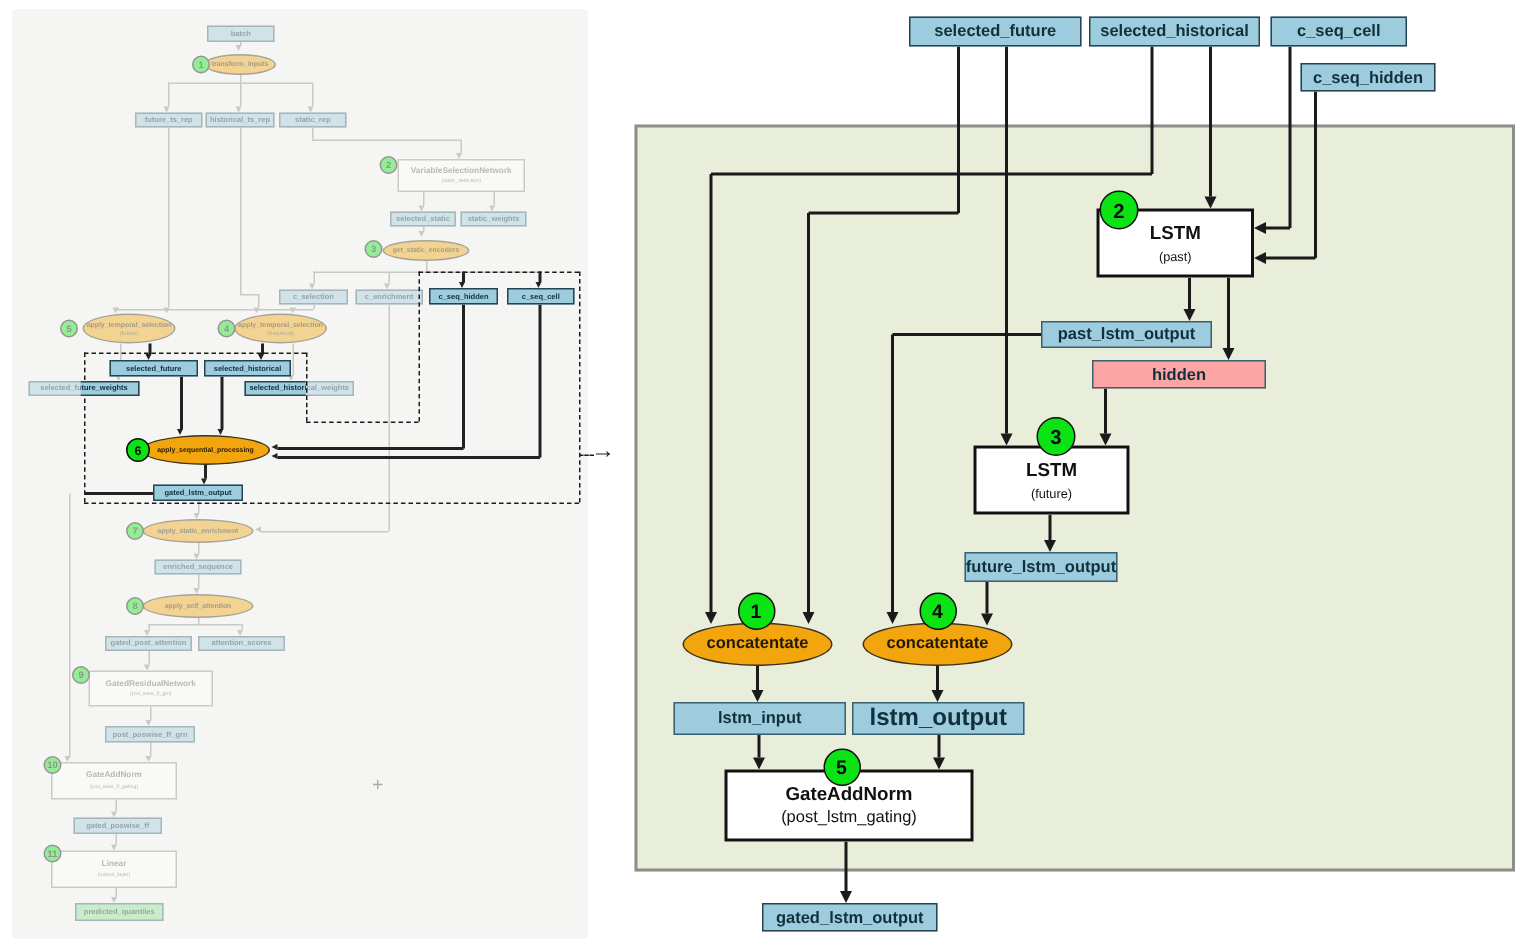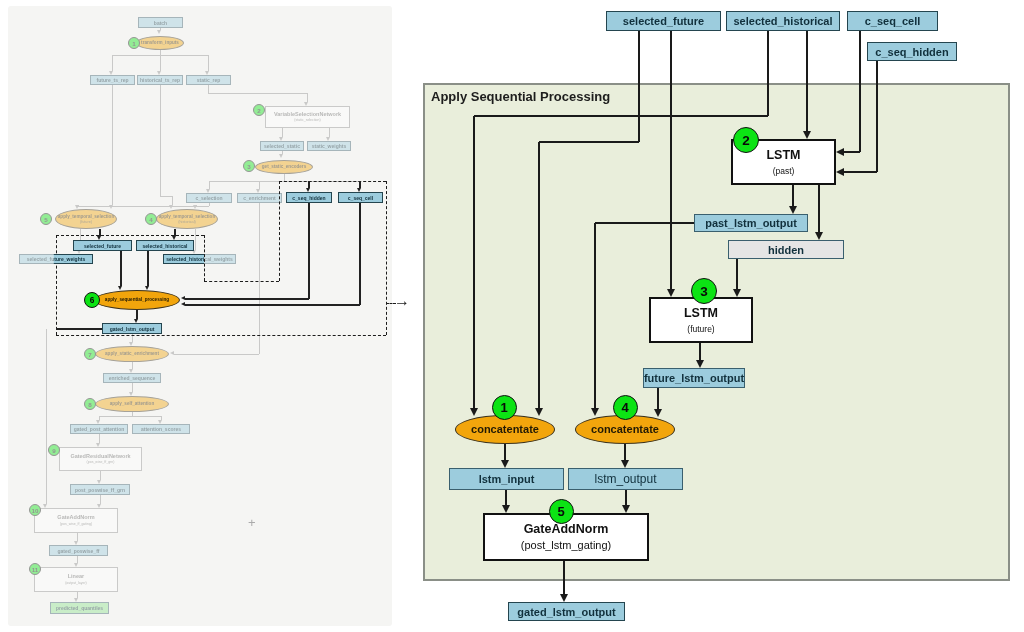--- a/index.html
+++ b/index.html
@@ -251,21 +251,20 @@
       </div>
       <div class="node" style="left: 19px; top: 254px; width: 74px; height: 10px; background: rgb(156, 204, 221); border: 1.4px solid rgb(36, 69, 79); clip-path: inset(-2px -2px -2px 47%);">
         <div class="lbl" style="font-size: 5px; font-weight: 600; color: rgb(17, 48, 60);">selected_future_weights</div>
       </div>
       <div class="node" style="left: 163px; top: 254px; width: 73px; height: 10px; background: rgb(156, 204, 221); border: 1.4px solid rgb(36, 69, 79); clip-path: inset(-2px 44% -2px -2px);">
         <div class="lbl" style="font-size: 5px; font-weight: 600; color: rgb(17, 48, 60);">selected_historical_weights</div>
       </div>
     </div>
   <div id="right-layer">
     <div class="rp-panel" style="background: rgb(233, 238, 219); border: 2px solid rgb(138, 143, 135);"></div>
-    <div class="rp-title">Apply Sequential Processing</div>
   <div class="seg" style="left: 638.1px; top: 31px; width: 1.8px; height: 111px; background: rgb(26, 26, 26);"></div>
       <div class="seg" style="left: 539px; top: 141.1px; width: 100px; height: 1.8px; background: rgb(26, 26, 26);"></div>
       <div class="seg" style="left: 538.1px; top: 142px; width: 1.8px; height: 266px; background: rgb(26, 26, 26);"></div>
       <div class="tri" style="border-left: 4.5px solid transparent; border-right: 4.5px solid transparent; border-top: 8px solid rgb(26, 26, 26); left: 534.5px; top: 408px;"></div>
       <div class="seg" style="left: 670.1px; top: 31px; width: 1.8px; height: 258px; background: rgb(26, 26, 26);"></div>
       <div class="tri" style="border-left: 4.5px solid transparent; border-right: 4.5px solid transparent; border-top: 8px solid rgb(26, 26, 26); left: 666.5px; top: 289px;"></div>
       <div class="seg" style="left: 767.1px; top: 31px; width: 1.8px; height: 85px; background: rgb(26, 26, 26);"></div>
       <div class="seg" style="left: 474px; top: 115.1px; width: 294px; height: 1.8px; background: rgb(26, 26, 26);"></div>
       <div class="seg" style="left: 473.1px; top: 116px; width: 1.8px; height: 292px; background: rgb(26, 26, 26);"></div>
       <div class="tri" style="border-left: 4.5px solid transparent; border-right: 4.5px solid transparent; border-top: 8px solid rgb(26, 26, 26); left: 469.5px; top: 408px;"></div>
@@ -313,21 +312,21 @@
         <div class="lbl" style="font-size: 11px; font-weight: 600; color: rgb(17, 48, 60);">c_seq_hidden</div>
       </div>
       <div class="node" style="left: 731px; top: 139px; width: 105px; height: 46px; background: rgb(255, 255, 255); border: 2.4px solid rgb(17, 17, 17); flex-direction: column; gap: 5px;">
         <div class="lbl" style="font-size: 12.5px; font-weight: 700; color: rgb(17, 17, 17); line-height: 1;">LSTM</div>
         <div class="lbl" style="font-size: 8.5px; color: rgb(17, 17, 17); line-height: 1;">(past)</div>
       </div>
       <div class="badge" style="left: 733px; top: 127px; width: 26px; height: 26px; background: rgb(12, 227, 20); border: 1.6px solid rgb(17, 17, 17); font-size: 13.52px;">2</div>
       <div class="node" style="left: 694px; top: 214px; width: 114px; height: 18px; background: rgb(156, 204, 221); border: 1.4px solid rgb(58, 95, 110);">
         <div class="lbl" style="font-size: 11px; font-weight: 600; color: rgb(17, 48, 60);">past_lstm_output</div>
       </div>
-      <div class="node" style="left: 728px; top: 240px; width: 116px; height: 19px; background: #e5e5e5; border: 1.4px solid rgb(58, 95, 110);">
+      <div class="node" style="left: 728px; top: 240px; width: 116px; height: 19px; background: #fca5a5; border: 1.4px solid rgb(58, 95, 110);">
         <div class="lbl" style="font-size: 11px; font-weight: 600; color: rgb(17, 48, 60);">hidden</div>
       </div>
       <div class="node" style="left: 649px; top: 297px; width: 104px; height: 46px; background: rgb(255, 255, 255); border: 2.4px solid rgb(17, 17, 17); flex-direction: column; gap: 5px;">
         <div class="lbl" style="font-size: 12.5px; font-weight: 700; color: rgb(17, 17, 17); line-height: 1;">LSTM</div>
         <div class="lbl" style="font-size: 8.5px; color: rgb(17, 17, 17); line-height: 1;">(future)</div>
       </div>
       <div class="badge" style="left: 691px; top: 278px; width: 26px; height: 26px; background: rgb(12, 227, 20); border: 1.6px solid rgb(17, 17, 17); font-size: 13.52px;">3</div>
       <div class="node" style="left: 643px; top: 368px; width: 102px; height: 20px; background: rgb(156, 204, 221); border: 1.4px solid rgb(58, 95, 110);">
         <div class="lbl" style="font-size: 11px; font-weight: 600; color: rgb(17, 48, 60);">future_lstm_output</div>
       </div>
@@ -336,21 +335,21 @@
       </div>
       <div class="badge" style="left: 491.5px; top: 394.5px; width: 25px; height: 25px; background: rgb(12, 227, 20); border: 1.6px solid rgb(17, 17, 17); font-size: 13px;">1</div>
       <div class="node" style="left: 575px; top: 414.5px; width: 100px; height: 29px; border-radius: 50%; background: rgb(242, 165, 12); border: 1.5px solid rgb(58, 50, 32); flex-direction: column;">
         <div class="lbl" style="font-size: 11px; font-weight: 600; line-height: 1.15; color: rgb(34, 26, 5);">concatentate</div>
       </div>
       <div class="badge" style="left: 612.5px; top: 394.5px; width: 25px; height: 25px; background: rgb(12, 227, 20); border: 1.6px solid rgb(17, 17, 17); font-size: 13px;">4</div>
       <div class="node" style="left: 449px; top: 468px; width: 115px; height: 22px; background: rgb(156, 204, 221); border: 1.4px solid rgb(58, 95, 110);">
         <div class="lbl" style="font-size: 11px; font-weight: 600; color: rgb(17, 48, 60);">lstm_input</div>
       </div>
       <div class="node" style="left: 568px; top: 468px; width: 115px; height: 22px; background: rgb(156, 204, 221); border: 1.4px solid rgb(58, 95, 110);">
-        <div class="lbl" style="font-size: 12px; font-weight: 400; color: rgb(17, 48, 60);">lstm_output</div>
+        <div class="lbl" style="font-size: 16px; font-weight: 700; color: rgb(17, 48, 60);">lstm_output</div>
       </div>
       <div class="node" style="left: 483px; top: 513px; width: 166px; height: 48px; background: rgb(255, 255, 255); border: 2.4px solid rgb(17, 17, 17); flex-direction: column; gap: 5px;">
         <div class="lbl" style="font-size: 12.5px; font-weight: 700; color: rgb(17, 17, 17); line-height: 1;">GateAddNorm</div>
         <div class="lbl" style="font-size: 11px; color: rgb(17, 17, 17); line-height: 1;">(post_lstm_gating)</div>
       </div>
       <div class="badge" style="left: 548.5px; top: 498.5px; width: 25px; height: 25px; background: rgb(12, 227, 20); border: 1.6px solid rgb(17, 17, 17); font-size: 13px;">5</div>
       <div class="node" style="left: 508px; top: 602px; width: 117px; height: 19px; background: rgb(156, 204, 221); border: 1.8px solid rgb(36, 69, 79);">
         <div class="lbl" style="font-size: 11px; font-weight: 600; color: rgb(17, 48, 60);">gated_lstm_output</div>
       </div>
     </div>

